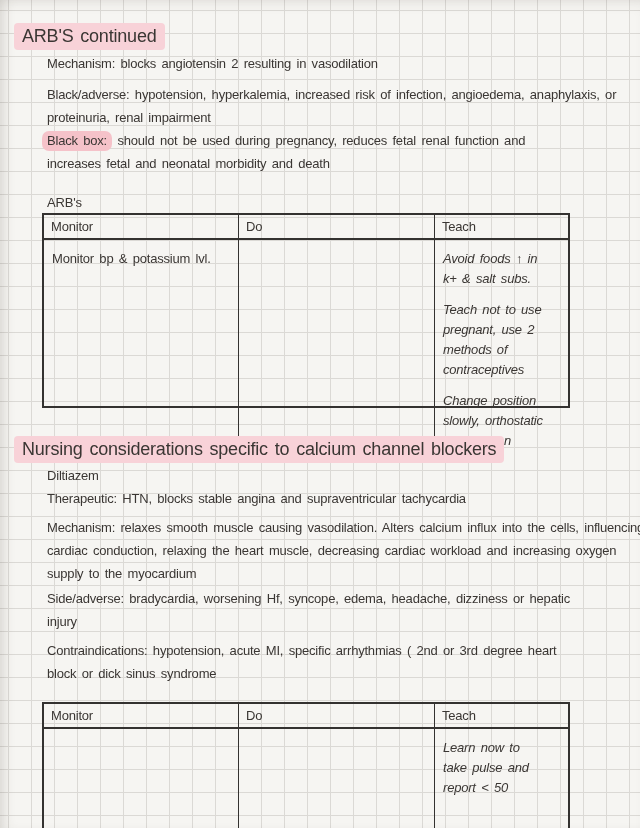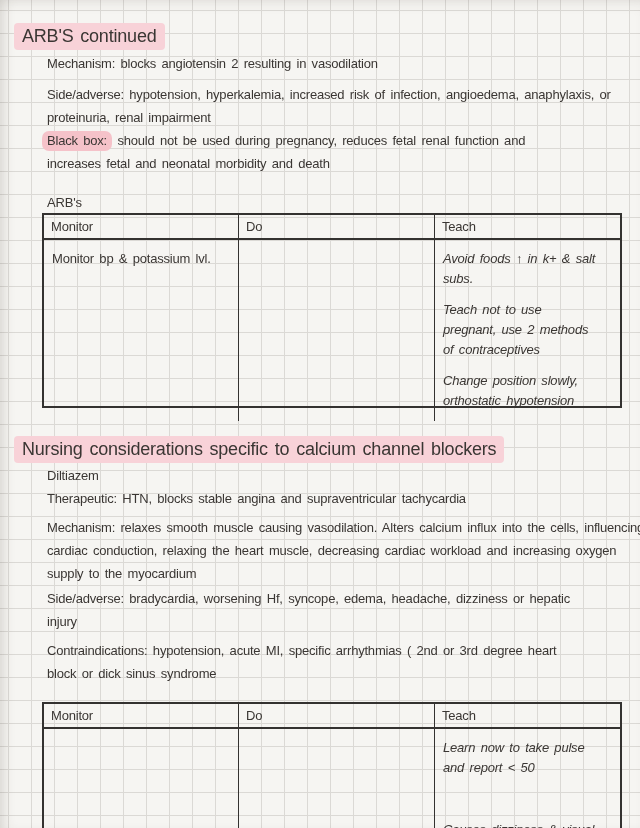--- a/index.html
+++ b/index.html
@@ -43,21 +43,21 @@
     padding: 2px 5px 3px 5px;
     margin-left: -5px;
   }
 
   .heading { font-size: 18px; }
 
   
   .ntable {
     position: absolute;
     left: 42px;
-    width: 580px;
+    width: 528px;
     display: grid;
     grid-template-columns: 195px 196px 1fr;
     border: 2px solid #343230;
     background: transparent;
   }
   .ntable .th {
     border-bottom: 2px solid #343230;
     height: 25px;
     padding: 4px 0 0 7px;
   }
@@ -80,21 +80,21 @@
 
 <div class="page">
 
   <div class="abs heading" style="left:14px; top:26px;">
     <span class="hl">ARB'S continued</span>
   </div>
 
   <div class="abs" style="left:47px; top:56px;">Mechanism: blocks angiotensin 2 resulting in vasodilation</div>
 
   <div class="abs" style="left:47px; top:83px;">
-    <div class="line">Side/adverse: hypotension, hyperkalemia, increased risk of infection, angioedema, anaphylaxis, or</div>
+    <div class="line">Black/adverse: hypotension, hyperkalemia, increased risk of infection, angioedema, anaphylaxis, or</div>
     <div class="line">proteinuria, renal impairment</div>
   </div>
 
   <div class="abs" style="left:47px; top:129px;">
     <div class="line">
       <span class="hl-strong">Black box:</span>
       <span>should not be used during pregnancy, reduces fetal renal function and</span>
     </div>
     <div class="line">increases fetal and neonatal morbidity and death</div>
   </div>

